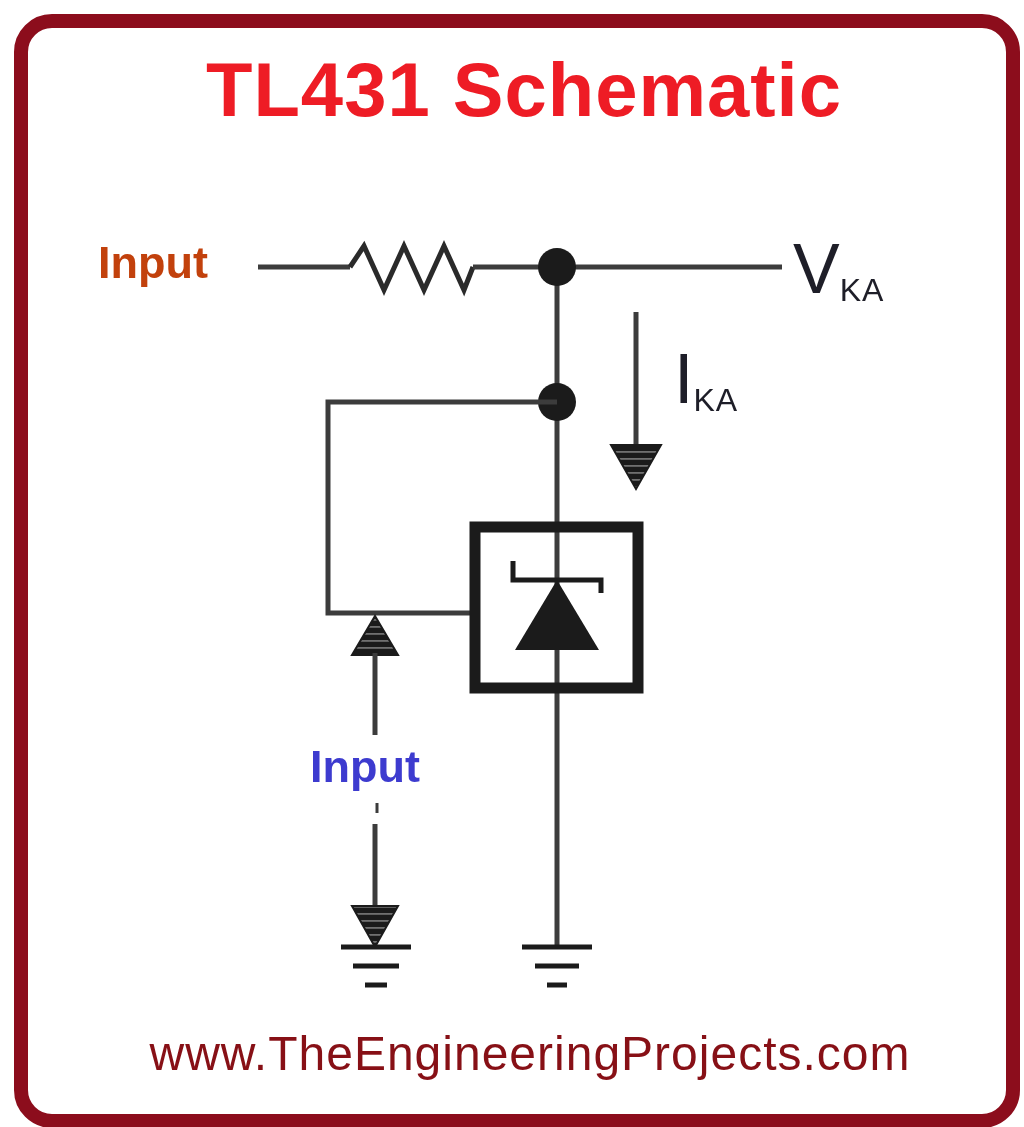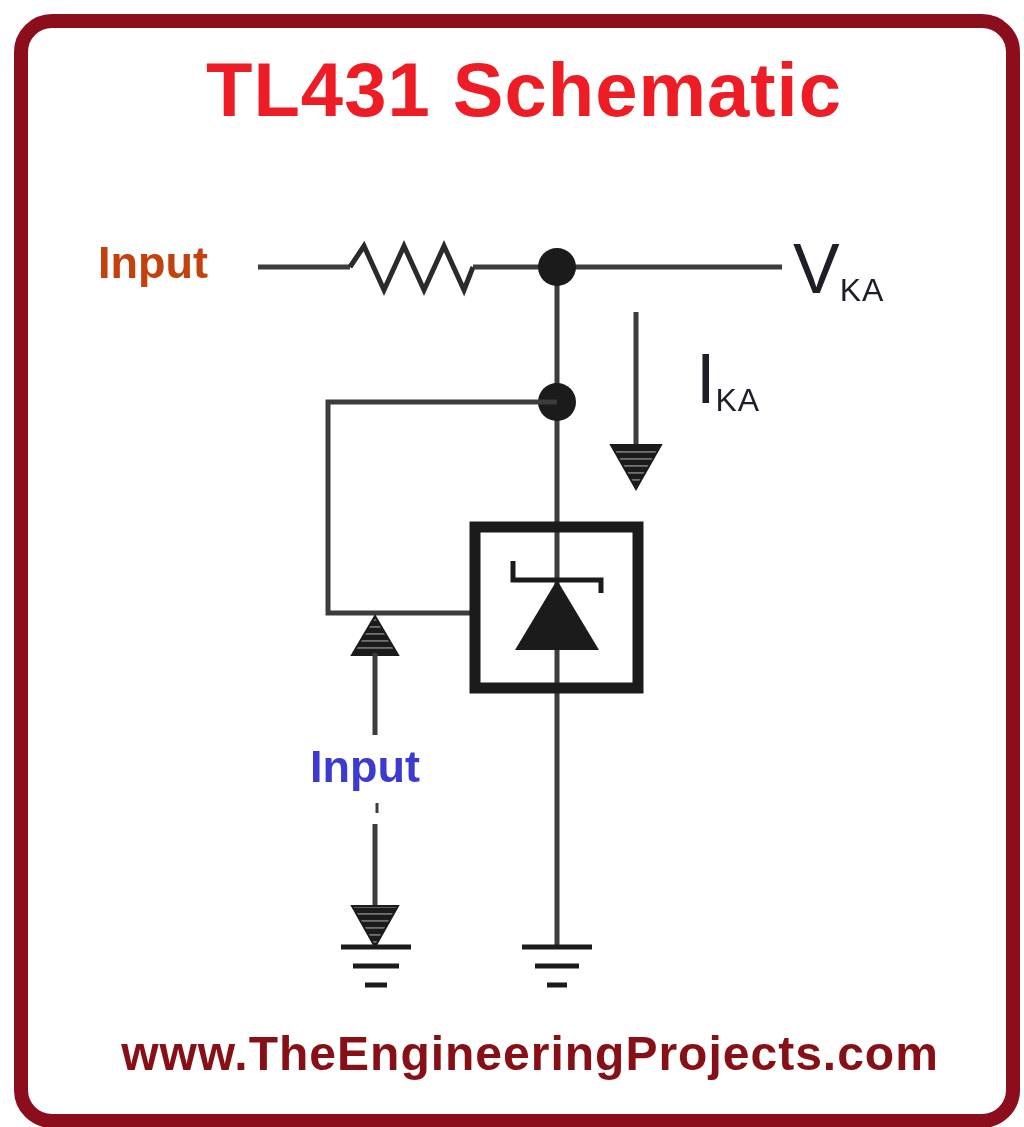--- a/index.html
+++ b/index.html
@@ -48,34 +48,34 @@
     left:310px;top:744px;
     font-size:45px;font-weight:bold;
     color:#3d3bcf;
   }
   .term-label{
     font-size:70px;
     font-weight:400;
     color:#1e1e28;
   }
   #vka-label{left:793px;top:234px;}
-  #ika-label{left:674px;top:344px;margin-left:22px;}
+  #ika-label{left:674px;top:344px;}
   .term-label .sub{
     font-size:32px;
     position:relative;
     top:0.24em;
     letter-spacing:1px;
   }
   
   #footer-site{
     position:absolute;
     left:0;right:0;top:1030px;
     text-align:center;
     font-size:48px;
-    font-weight:bold;
+    font-weight:normal;
     letter-spacing:1px;
     color:#871016;
     line-height:1;
     white-space:nowrap;
     padding-left:36px;
   }
 </style>
 </head>
 <body>
 

